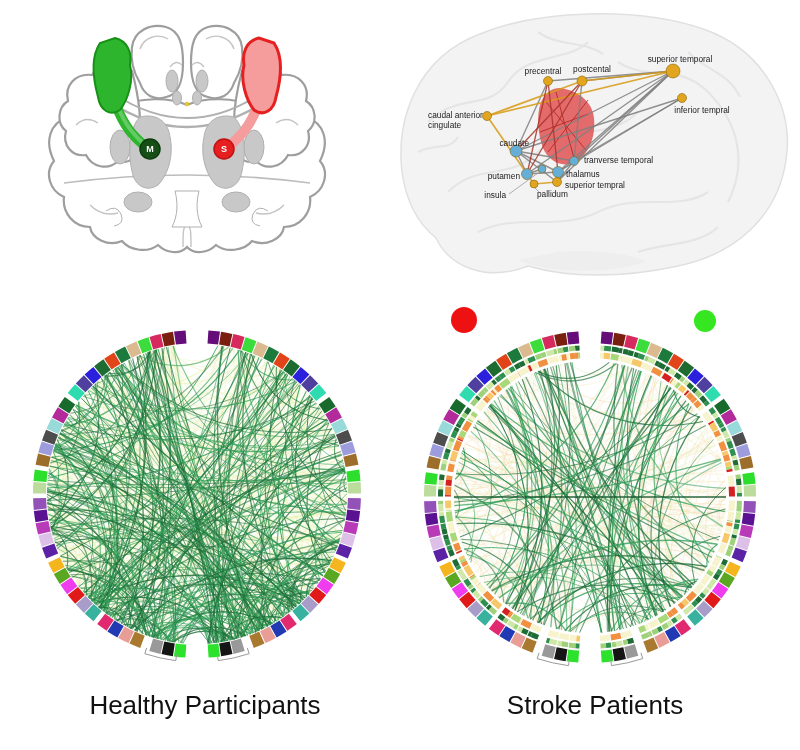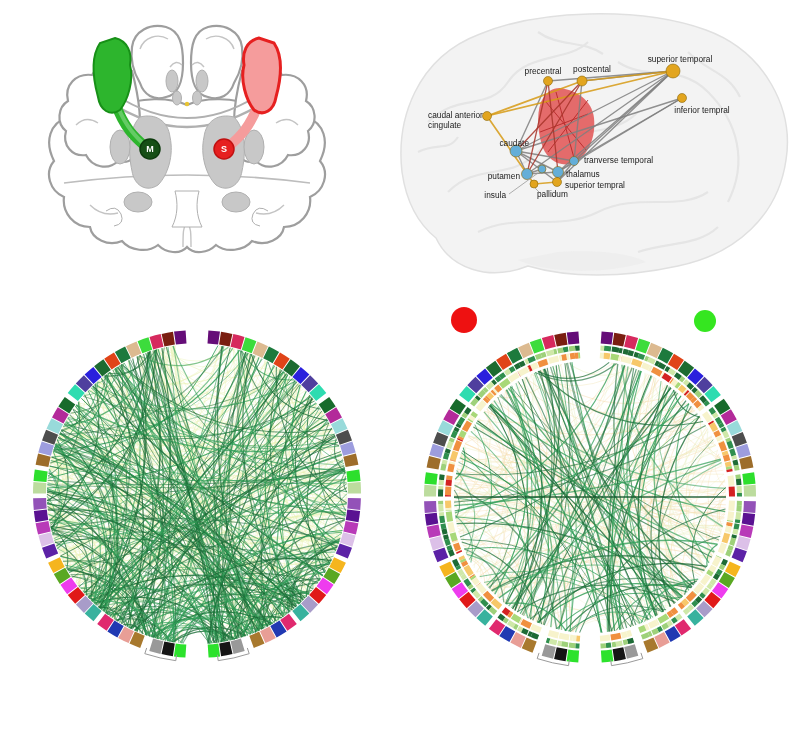--- a/index.html
+++ b/index.html
@@ -1754,13 +1754,15 @@
       <path d="M150.6 338.6 A145 145 0 0 0 160.7 340.4 L161.6 334.5 A139 139 0 0 1 151.9 332.7 Z" fill="#f7f3cc"></path>
       <path d="M160.6 347.5 A152 152 0 0 0 167.4 348.3 L167.8 343.3 A147 147 0 0 1 161.3 342.5 Z" fill="#9ed17a"></path>
       <path d="M167.4 348.3 A152 152 0 0 0 171.3 348.6 L171.6 343.6 A147 147 0 0 1 167.8 343.3 Z" fill="#2f8f4e"></path>
       <path d="M161.6 340.6 A145 145 0 0 0 164.5 340.9 L165.2 335.0 A139 139 0 0 1 162.4 334.6 Z" fill="#f7f3cc"></path>
       <path d="M164.5 340.9 A145 145 0 0 0 168.1 341.3 L168.7 335.4 A139 139 0 0 1 165.2 335.0 Z" fill="#f7f3cc"></path>
       <path d="M168.1 341.3 A145 145 0 0 0 171.8 341.6 L172.2 335.7 A139 139 0 0 1 168.7 335.4 Z" fill="#f7c86a"></path>
       <circle cx="56" cy="20" r="13" fill="#ee1111"></circle>
       <circle cx="297" cy="21" r="11" fill="#35e620"></circle>
     </svg>
 
+  <div class="caption" id="cap-healthy">Healthy Participants</div>
+  <div class="caption" id="cap-stroke">Stroke Patients</div>
 </div>
 
 </body></html>

